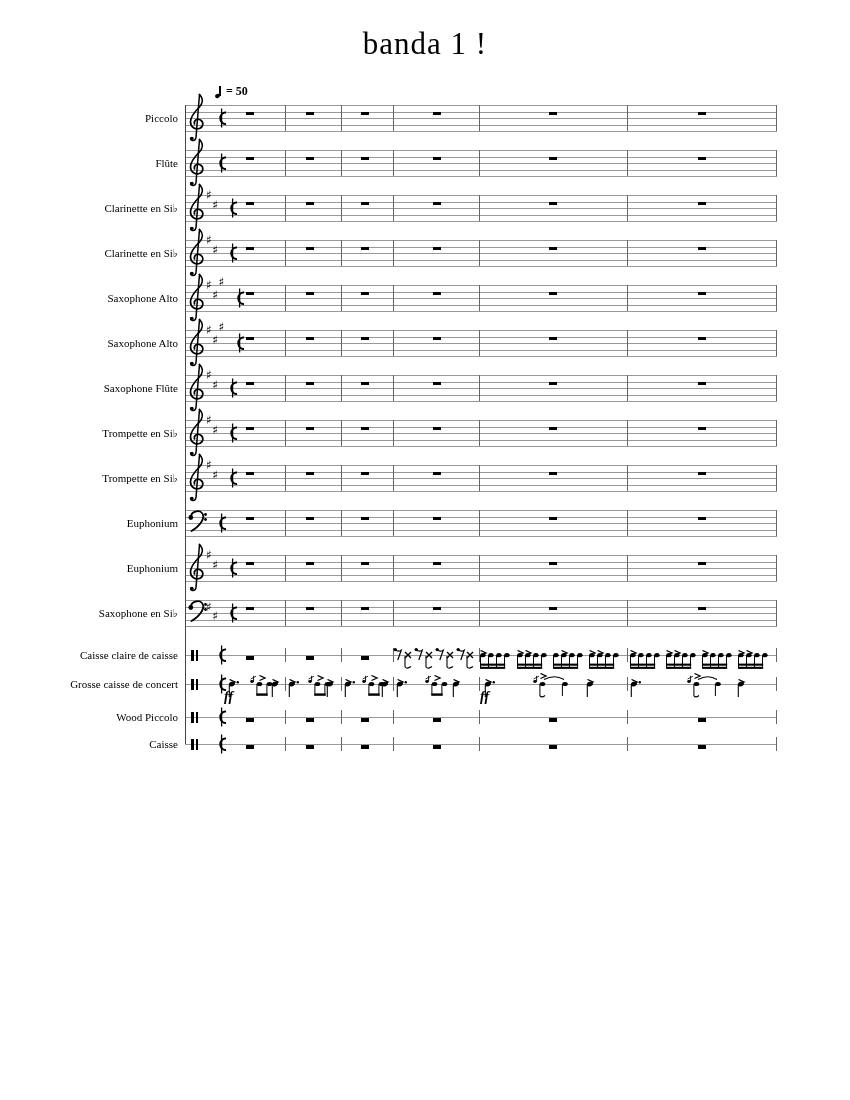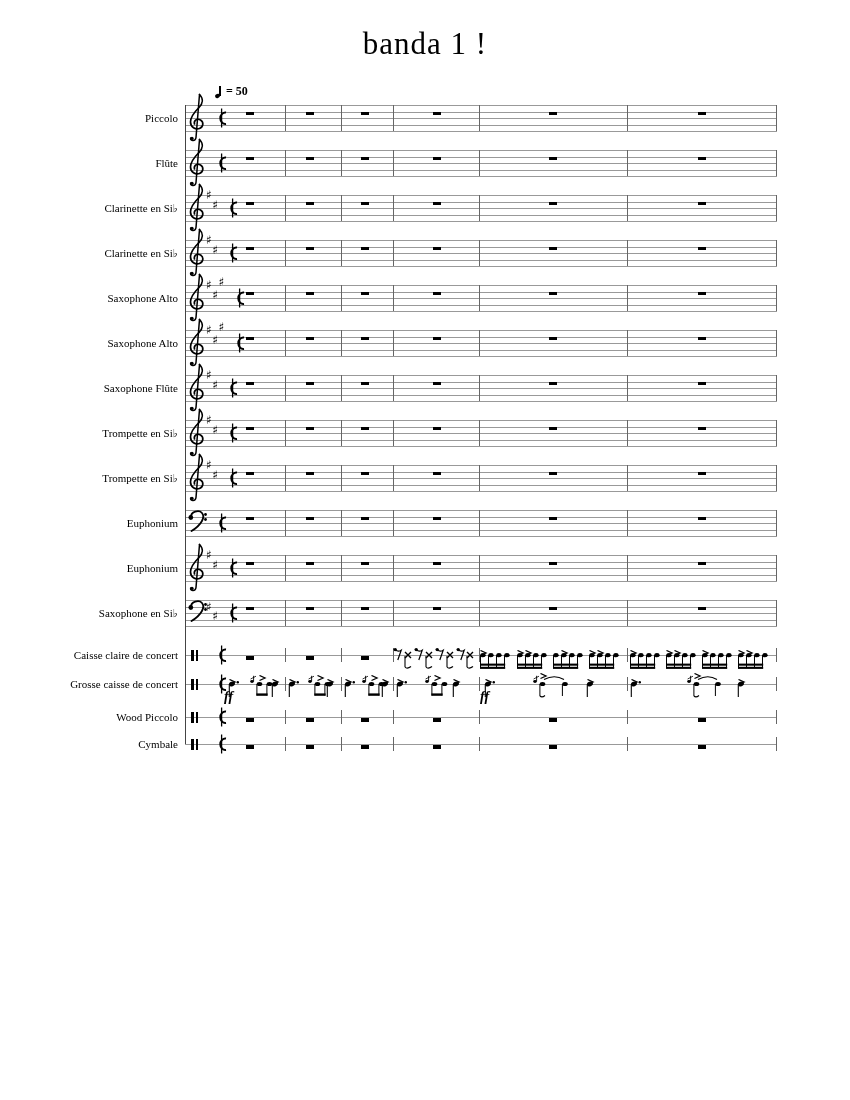--- a/index.html
+++ b/index.html
@@ -382,21 +382,21 @@
       <div class="vline" style="left: 479px; top: 600px; height: 26px;"></div>
       <div class="vline" style="left: 627px; top: 600px; height: 26px;"></div>
       <div class="vline" style="left: 776px; top: 600px; height: 26px;"></div>
       <div class="rest" style="left: 246px; top: 606.8px;"></div>
       <div class="rest" style="left: 306px; top: 606.8px;"></div>
       <div class="rest" style="left: 361px; top: 606.8px;"></div>
       <div class="rest" style="left: 433px; top: 606.8px;"></div>
       <div class="rest" style="left: 549px; top: 606.8px;"></div>
       <div class="rest" style="left: 698px; top: 606.8px;"></div>
       <div class="hline" style="left: 185px; top: 655px; width: 592px;"></div>
-      <div class="ilabel" style="left: 18px; top: 648px;">Caisse claire de concert</div>
+      <div class="ilabel" style="left: 18px; top: 648px;">Caisse claire de caisse</div>
       <div class="percclef" style="left: 191px; top: 649.5px;"></div>
       <div class="percclef" style="left: 195.6px; top: 649.5px;"></div>
       <div class="svgbox" style="left: 214px; top: 642px; width: 14px; height: 26px;"><svg width="14" height="26" viewBox="0 0 14 26" xmlns="http://www.w3.org/2000/svg">
           <path d="M12,7.5 A5,5.8 0 1 0 12,19" fill="none" stroke="#000" stroke-width="2.1"></path>
           <path d="M7.6,3.5 L7.6,22.5" stroke="#000" stroke-width="1.3"></path>
         </svg></div>
       <div class="vline" style="left: 285px; top: 648px; height: 14px;"></div>
       <div class="vline" style="left: 341px; top: 648px; height: 14px;"></div>
       <div class="vline" style="left: 393px; top: 648px; height: 14px;"></div>
       <div class="vline" style="left: 479px; top: 648px; height: 14px;"></div>
@@ -767,21 +767,21 @@
       <div class="vline" style="left: 479px; top: 710px; height: 14px;"></div>
       <div class="vline" style="left: 627px; top: 710px; height: 14px;"></div>
       <div class="vline" style="left: 776px; top: 710px; height: 14px;"></div>
       <div class="rest" style="left: 246px; top: 718.4px;"></div>
       <div class="rest" style="left: 306px; top: 718.4px;"></div>
       <div class="rest" style="left: 361px; top: 718.4px;"></div>
       <div class="rest" style="left: 433px; top: 718.4px;"></div>
       <div class="rest" style="left: 549px; top: 718.4px;"></div>
       <div class="rest" style="left: 698px; top: 718.4px;"></div>
       <div class="hline" style="left: 185px; top: 744px; width: 592px;"></div>
-      <div class="ilabel" style="left: 18px; top: 737px;">Cymbale</div>
+      <div class="ilabel" style="left: 18px; top: 737px;">Caisse</div>
       <div class="percclef" style="left: 191px; top: 738.5px;"></div>
       <div class="percclef" style="left: 195.6px; top: 738.5px;"></div>
       <div class="svgbox" style="left: 214px; top: 731px; width: 14px; height: 26px;"><svg width="14" height="26" viewBox="0 0 14 26" xmlns="http://www.w3.org/2000/svg">
           <path d="M12,7.5 A5,5.8 0 1 0 12,19" fill="none" stroke="#000" stroke-width="2.1"></path>
           <path d="M7.6,3.5 L7.6,22.5" stroke="#000" stroke-width="1.3"></path>
         </svg></div>
       <div class="vline" style="left: 285px; top: 737px; height: 14px;"></div>
       <div class="vline" style="left: 341px; top: 737px; height: 14px;"></div>
       <div class="vline" style="left: 393px; top: 737px; height: 14px;"></div>
       <div class="vline" style="left: 479px; top: 737px; height: 14px;"></div>

